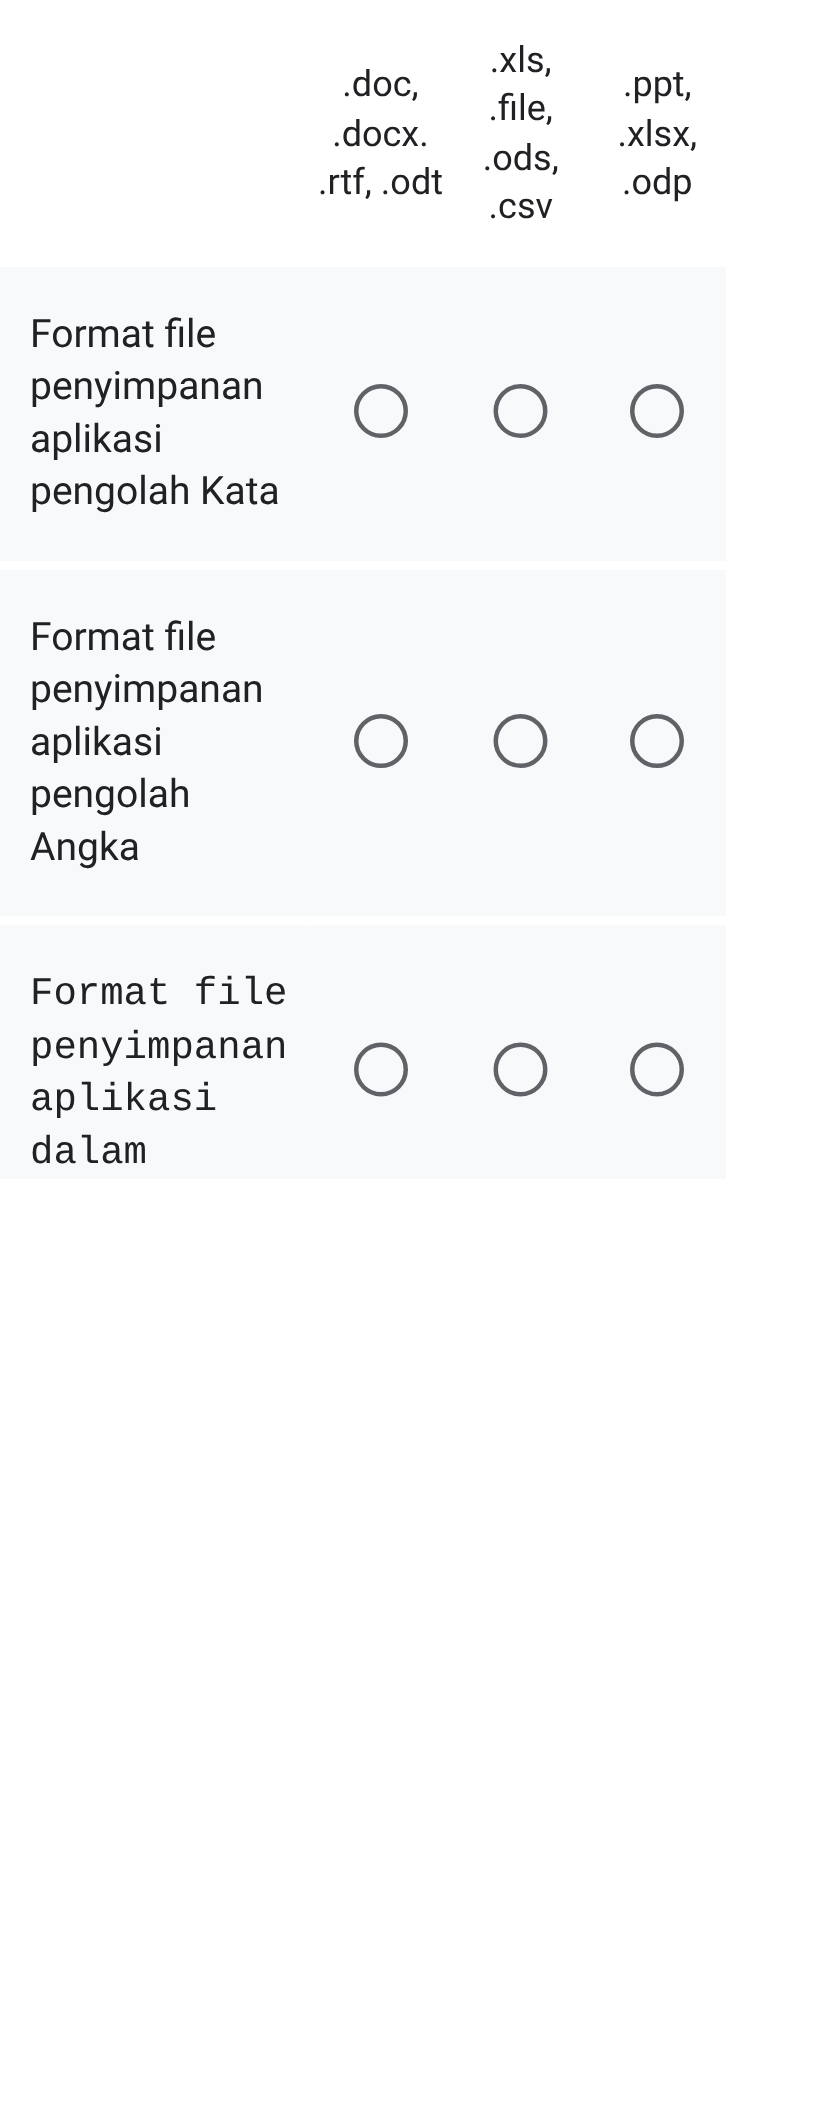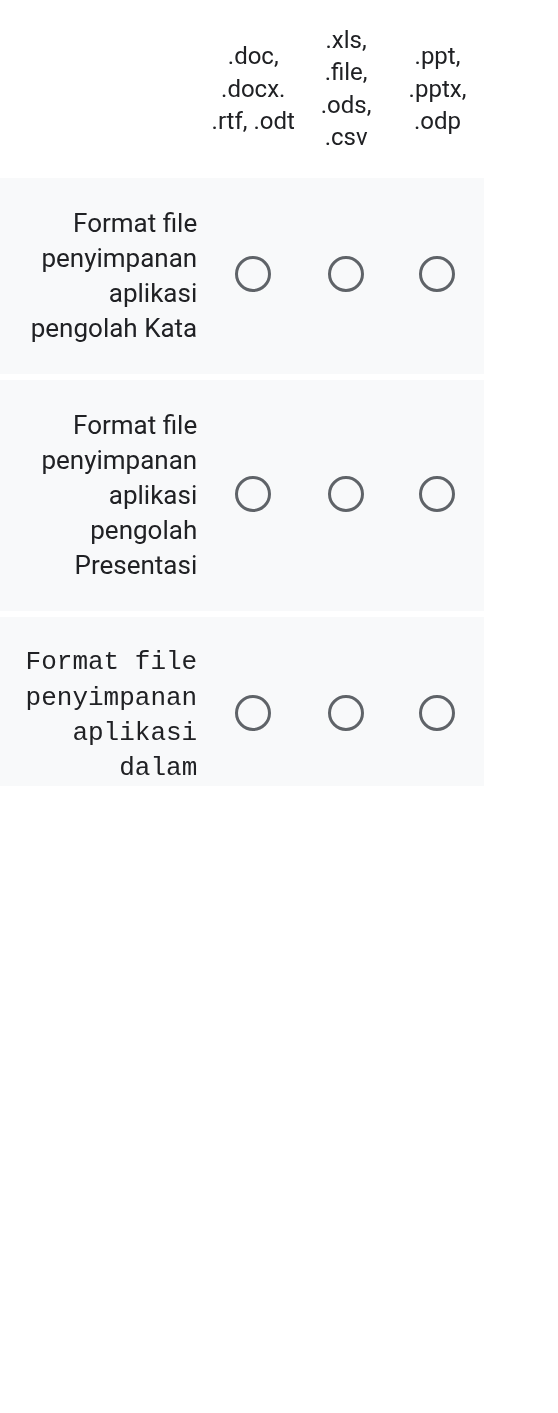--- a/index.html
+++ b/index.html
@@ -36,21 +36,20 @@
   }
   .row-label {
     width: 210px;
     font-size: 26px;
     font-weight: 400;
     color: #202124;
     line-height: 1.35;
     padding-left: 20px;
     padding-right: 8px;
     vertical-align: middle;
-    text-align: right;
   }
   .radio-cell {
     width: 116px;
     text-align: center;
     vertical-align: middle;
   }
   .radio {
     display: inline-block;
     width: 36px;
     height: 36px;
@@ -63,37 +62,37 @@
 </head>
 <body>
 
 <div class="wrap">
 <table>
   <tbody>
         <tr class="hdr-row">
     <td class="hdr-blank"></td>
     <td class="hdr-col">.doc, .docx. .rtf, .odt</td>
     <td class="hdr-col">.xls, .file, .ods, .csv</td>
-    <td class="hdr-col">.ppt, .pptx, .odp</td>
+    <td class="hdr-col">.ppt, .xlsx, .odp</td>
   </tr>
 
   <tr class="body-row">
     <td class="row-label">Format file penyimpanan aplikasi pengolah Kata</td>
     <td class="radio-cell"><span class="radio"></span></td>
     <td class="radio-cell"><span class="radio"></span></td>
     <td class="radio-cell"><span class="radio"></span></td>
   </tr>
 
-
   <tr class="body-row">
-    <td class="row-label">Format file penyimpanan aplikasi pengolah Presentasi</td>
+    <td class="row-label">Format file penyimpanan aplikasi pengolah Angka</td>
     <td class="radio-cell"><span class="radio"></span></td>
     <td class="radio-cell"><span class="radio"></span></td>
     <td class="radio-cell"><span class="radio"></span></td>
   </tr>
+
 
 
   <tr class="body-row last-row">
     <td class="row-label">Format file penyimpanan aplikasi dalam</td>
     <td class="radio-cell"><span class="radio"></span></td>
     <td class="radio-cell"><span class="radio"></span></td>
     <td class="radio-cell"><span class="radio"></span></td>
   </tr>
 </tbody>
     </table>

